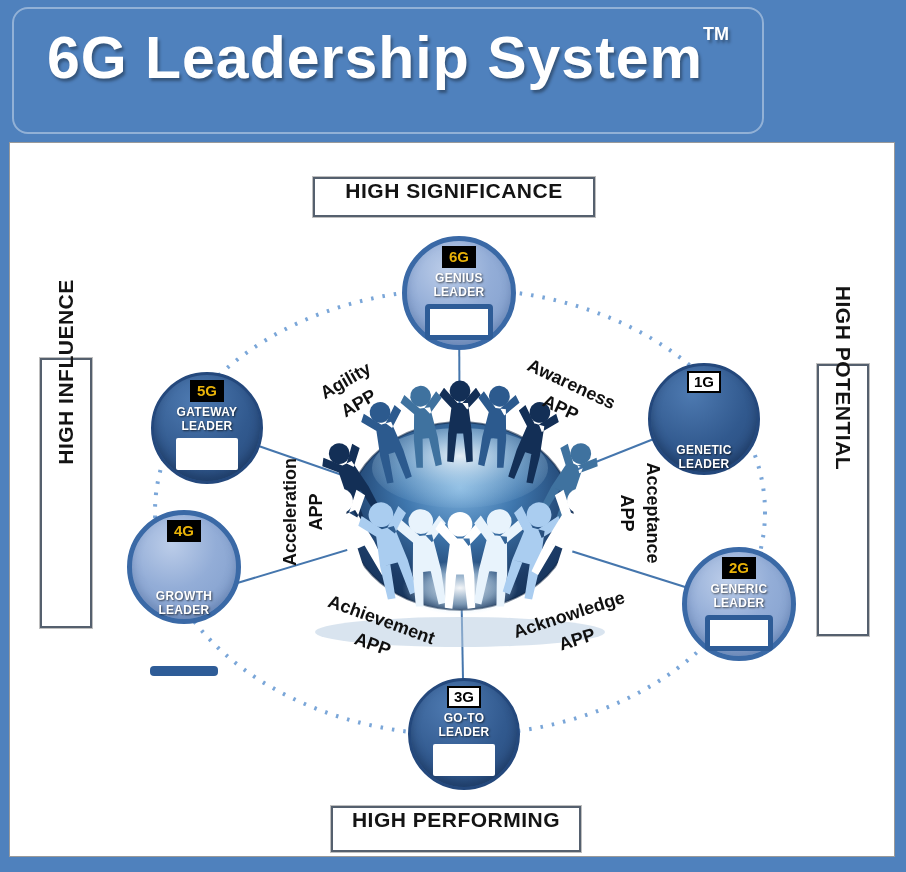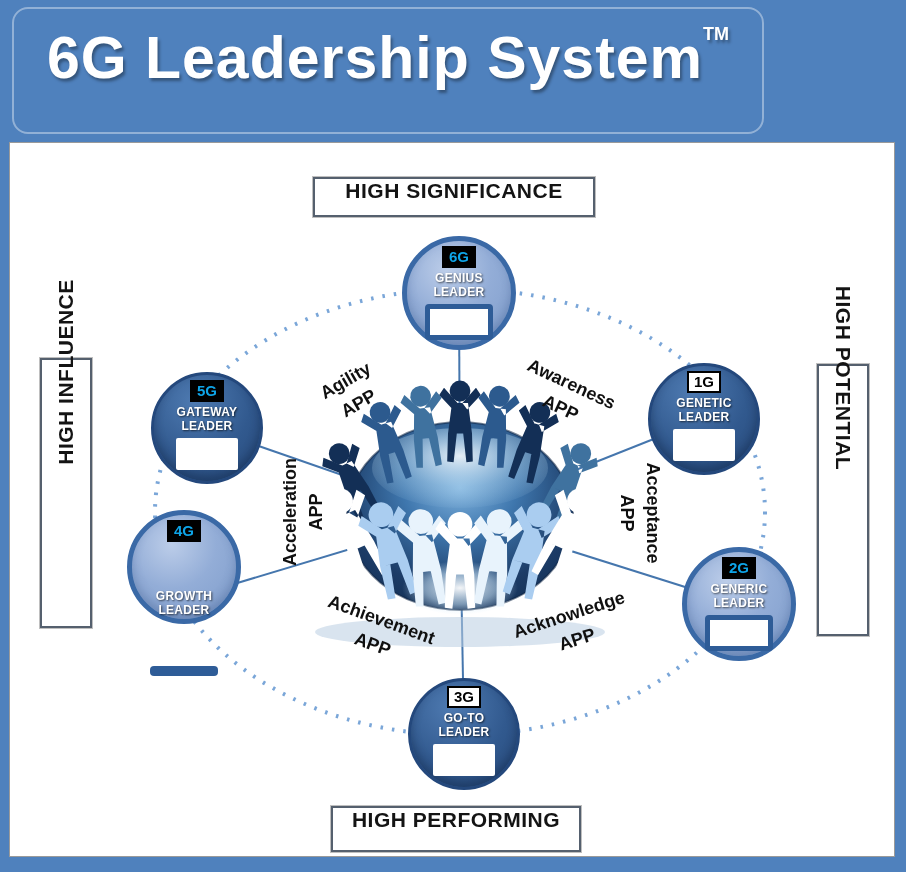--- a/index.html
+++ b/index.html
@@ -31,21 +31,21 @@
   
   .node{position:absolute;border-radius:50%;display:flex;flex-direction:column;
     align-items:center;box-sizing:border-box;}
   .node.light{width:114px;height:114px;border:5px solid #3a69a6;
     background:radial-gradient(circle at 38% 28%, #bccde9 0%, #93add7 45%, #7d9bca 100%);
     box-shadow:inset 0 -6px 10px rgba(30,60,110,.25);}
   .node.dark{width:112px;height:112px;border:3px solid #24487c;
     background:radial-gradient(circle at 38% 25%, #4e7ab1 0%, #31598e 55%, #27497a 100%);
     box-shadow:inset 0 -6px 10px rgba(0,15,40,.3);}
   .badge{margin-top:5px;font-weight:bold;font-size:15px;line-height:1.2;padding:1px 6px;}
-  .badge.on-black{background:#000;color:#0ea5e9;border:1px solid #000;}
+  .badge.on-black{background:#000;color:#eab308;border:1px solid #000;}
   .badge.on-white{background:#fff;color:#000;border:2px solid #000;padding:0 5px;}
   .node-label{margin-top:3px;text-align:center;color:#fff;font-weight:bold;font-size:12px;
     line-height:1.2;letter-spacing:.3px;text-shadow:1px 1px 2px rgba(0,0,0,.65);}
   .plate{margin-top:4px;background:#fff;}
   .node.light .plate{width:58px;height:26px;border:5px solid #2e5c97;border-radius:4px;}
   .node.dark  .plate{width:62px;height:32px;border-radius:2px;}
 
   
   .app{position:absolute;color:#101010;font-weight:bold;font-size:18px;line-height:1.45;
     text-align:center;white-space:nowrap;}
@@ -172,21 +172,21 @@
 
   <div class="node light" style="left:402px;top:236px;">
     <div class="badge on-black">6G</div>
     <div class="node-label">
       <div>GENIUS</div>
       <div>LEADER</div>
     </div>
     <div class="plate"></div>
   </div>
 
-  <div class="node dark" style="left:648px;top:363px;">
+  <div class="node dark" style="left:648px;top:363px;gap:47px;">
     <div class="badge on-white">1G</div>
     <div class="node-label">
       <div>GENETIC</div>
       <div>LEADER</div>
     </div>
     <div class="plate"></div>
   </div>
 
   <div class="node light" style="left:682px;top:547px;">
     <div class="badge on-black">2G</div>

